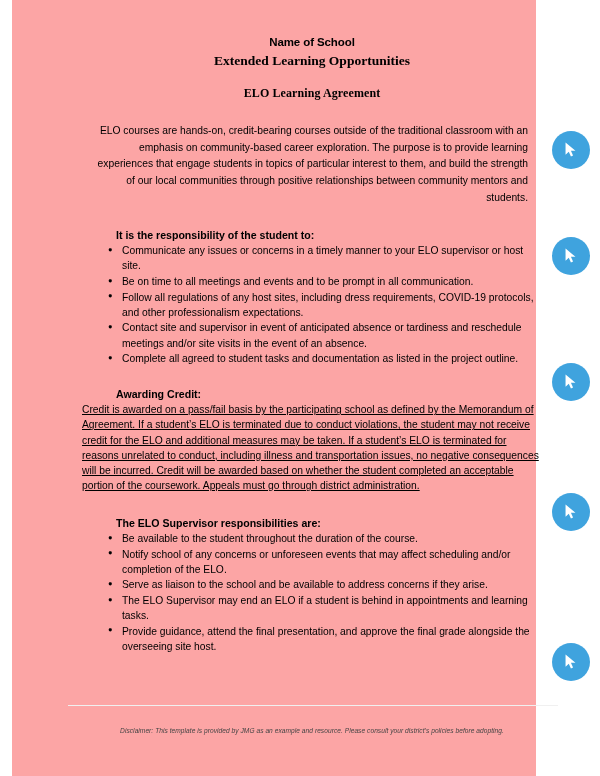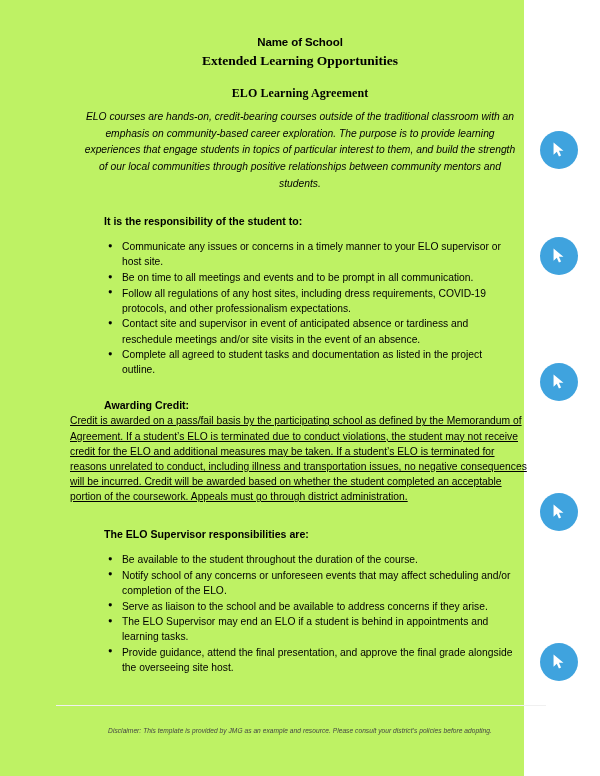--- a/index.html
+++ b/index.html
@@ -12,24 +12,24 @@
     height: 776px;
     position: relative;
     overflow: hidden;
     font-family: "Liberation Sans", sans-serif;
     color: #000000;
     -webkit-font-smoothing: antialiased;
   }
 
   .page {
     position: absolute;
-    left: 0; top: 0;
+    left: 12px; top: 0;
     width: 524px;
     height: 776px;
-    background: #bef264;
+    background: #fca5a5;
   }
 
   .content {
     position: absolute;
     left: 70px;
     top: 0;
     width: 460px;
   }
 
   
@@ -52,42 +52,41 @@
     text-align: center;
     font-family: "Liberation Serif", serif;
     font-weight: bold;
     font-size: 12px;
     margin-top: 17px;
     letter-spacing: 0.1px;
   }
 
   
   .intro {
-    margin-top: 8px;
+    margin-top: 22px;
     padding: 0 14px;
-    text-align: center;
-    font-family: "Liberation Sans", sans-serif;
-    font-style: italic;
+    text-align: right;
+    font-family: "Liberation Sans", sans-serif;
     font-size: 10.3px;
     line-height: 1.62;
   }
 
   
   .section {
     margin-top: 23px;
   }
   .sec-head {
     font-family: "Liberation Sans", sans-serif;
     font-weight: bold;
     font-size: 10.6px;
     margin-bottom: 2px;
     margin-left: 34px;
   }
   .bullets {
-    margin: 12px;
+    margin: 0;
     padding-left: 26px;
     list-style: none;
   }
   .bullets li {
     font-family: "Liberation Sans", sans-serif;
     font-size: 10.3px;
     line-height: 1.47;
     position: relative;
     padding-left: 14px;
     margin-bottom: 0.5px;

